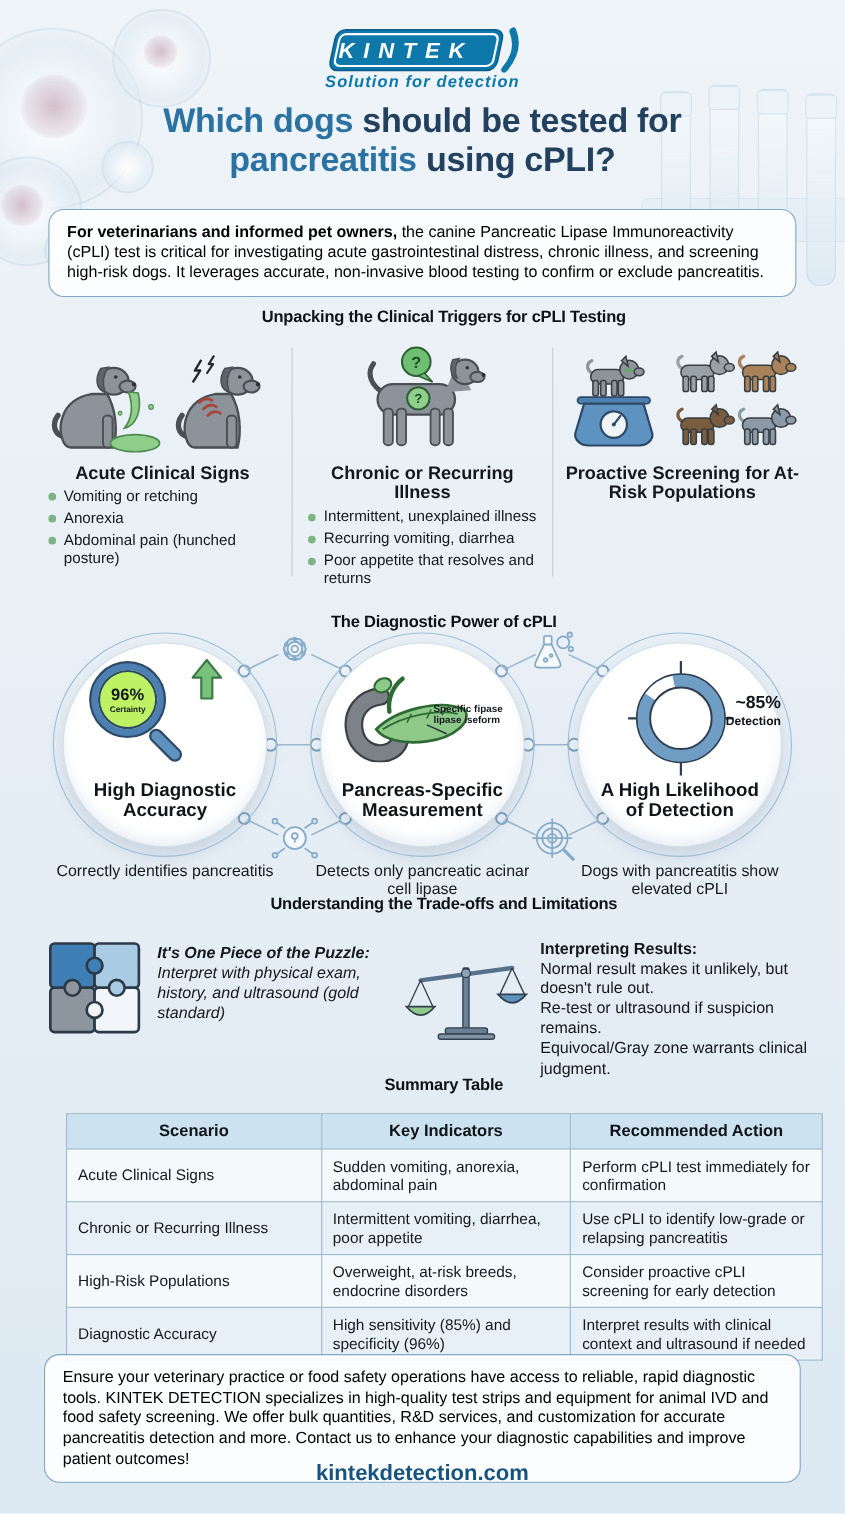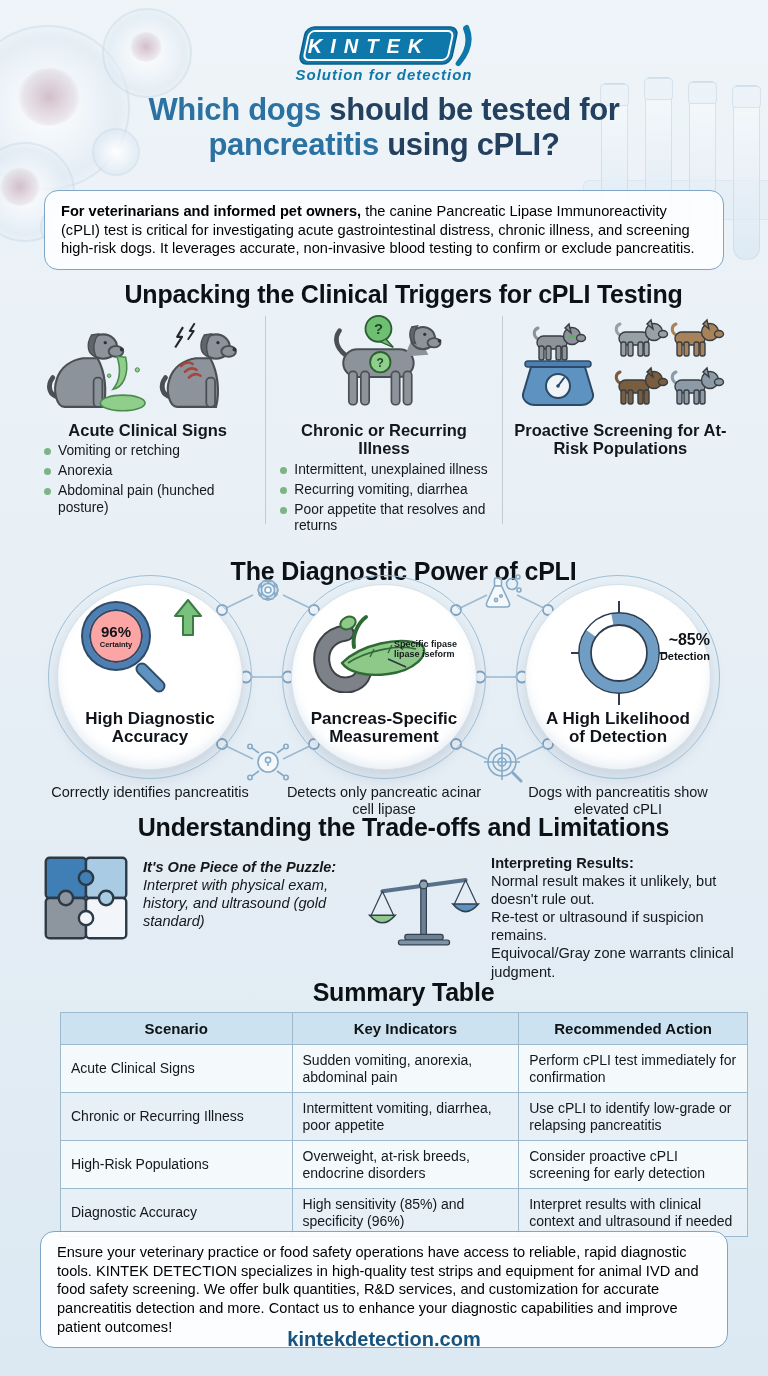--- a/index.html
+++ b/index.html
@@ -32,21 +32,21 @@
     font-size:31px; font-weight:800; line-height:1.14; letter-spacing:-0.3px; }
   .t-blue { color:#2b72a2; } .t-navy { color:#23405f; }
 
   .card { position:absolute; left:44px; right:44px; background:rgba(253,254,255,.92);
     border:1.5px solid #7fa6c4; border-radius:14px; padding:11px 16px;
     font-size:14.6px; line-height:1.28; color:#000000; }
   .intro-card { top:190px; }
   .footer-card { top:1231px; left:40px; right:40px; }
 
   .sec-head { position:absolute; left:0; right:0; text-align:center;
-    font-size:25px; font-weight:800; color:#0c1116; letter-spacing:-0.2px;padding-left:39px; }
+    font-size:15px; font-weight:800; color:#0c1116; letter-spacing:-0.2px;padding-left:39px; }
 
   
   .triggers-row { position:absolute; top:316px; left:30px; right:30px; height:208px; display:flex; }
   .trig-col { flex:1 1 0; padding:0 8px; }
   .trig-col + .trig-col { border-left:1px solid #c3cbd3; }
   .col-icon { height:98px; display:flex; align-items:flex-end; justify-content:center; }
   .trig-title { text-align:center; font-size:16.5px; font-weight:800; line-height:1.12; margin:7px 0 4px; }
   ul.trig-list { list-style:none; margin-left:6px; }
   ul.trig-list li { position:relative; padding-left:14px; font-size:13.8px; line-height:1.22; margin-bottom:3px; }
   ul.trig-list li::before { content:""; position:absolute; left:0; top:5px; width:7px; height:7px;
@@ -59,21 +59,21 @@
     background:#fff; box-shadow:0 8px 16px rgba(40,70,100,.15), inset 0 -6px 10px rgba(200,215,228,.35);
     border:1px solid #d4e0ea; }
   .diag-circle::after { content:""; position:absolute; inset:-10px; border:1.6px solid #9dbfd7; border-radius:50%; }
   .dc1 { left:57px; } .dc2 { left:291px; } .dc3 { left:525px; }
   .diag-title { position:absolute; bottom:22px; left:10px; right:10px; text-align:center;
     font-size:17px; font-weight:800; line-height:1.1; color:#101419; }
   .diag-caption { position:absolute; top:220px; width:210px; text-align:center;
     font-size:14.5px; line-height:1.18; color:#15191e; }
   .cap1 { left:45px; } .cap2 { left:279px; } .cap3 { left:513px; }
   
-  .lens { position:absolute; top:18px; left:25px; width:66px; height:66px; background:#fca5a5;
+  .lens { position:absolute; top:18px; left:25px; width:66px; height:66px; background:#bef264;
     border:6px solid #4d7fb3; border-radius:50%;
     box-shadow:0 0 0 2px #2e4a66, inset 0 0 0 2px #2e4a66;
     display:flex; flex-direction:column; align-items:center; justify-content:center; }
   .lens-stat { font-size:15px; font-weight:800; color:#101419; }
   .lens-label { font-size:7.5px; font-weight:700; color:#101419; }
   .lens-handle { position:absolute; top:74px; left:86px; width:13px; height:37px;
     background:#5d92c1; border:2px solid #2e4a66; border-radius:7px; transform:rotate(-45deg); }
   .up-arrow { position:absolute; top:14px; left:116px; }
   
   .ring-svg { position:absolute; top:2px; left:23px; }

